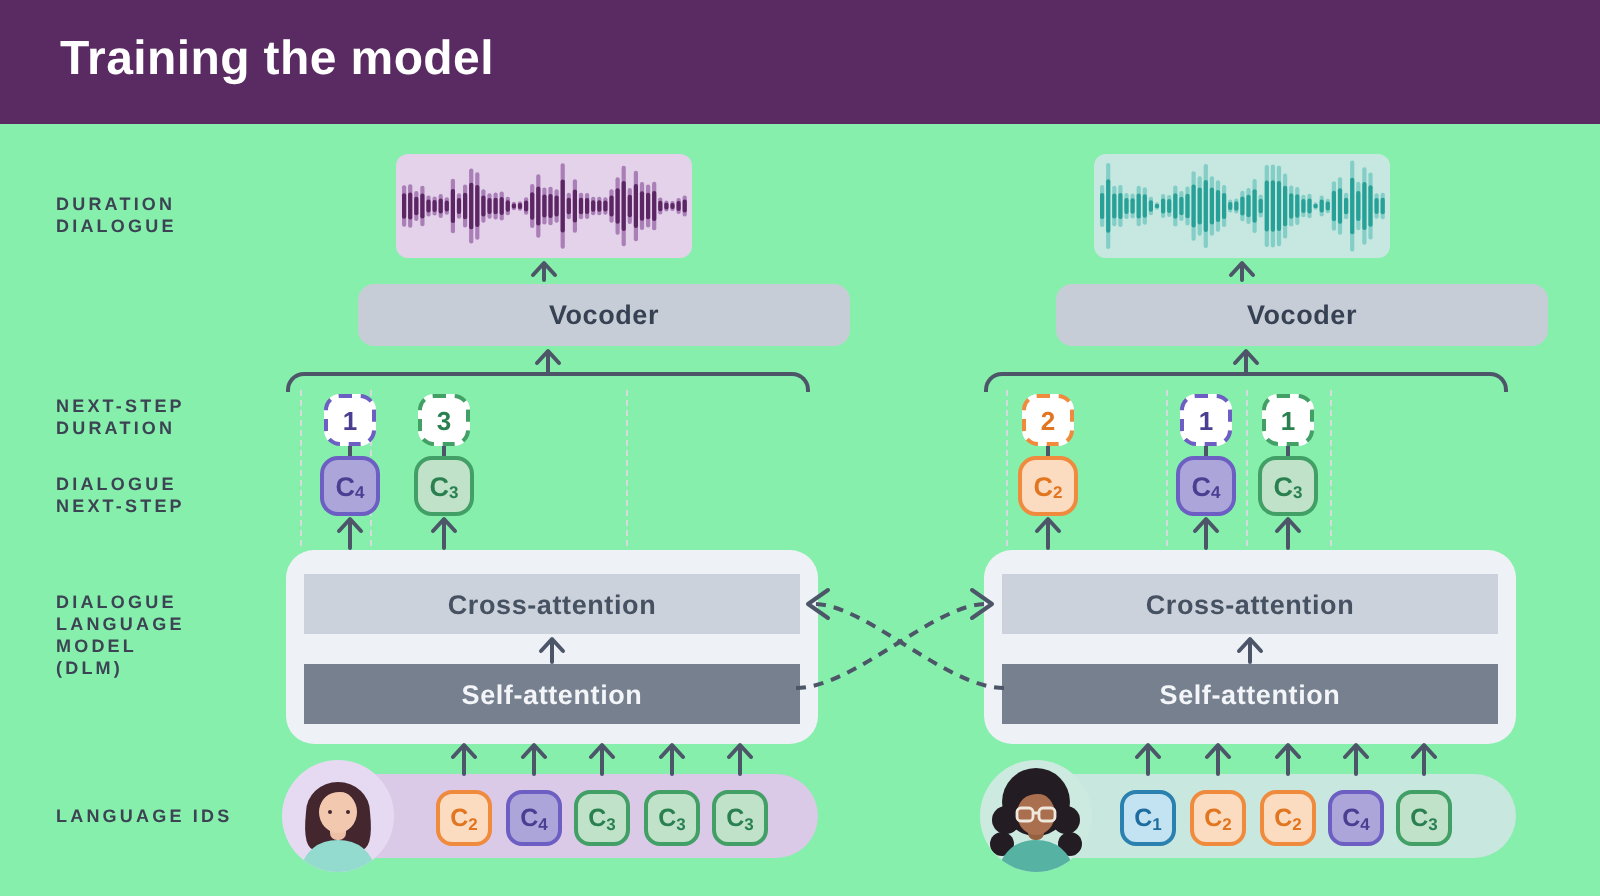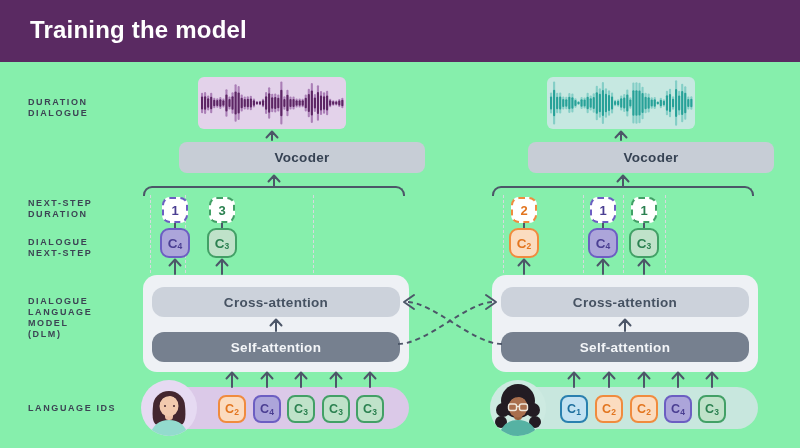--- a/index.html
+++ b/index.html
@@ -32,21 +32,21 @@
        border-style:dashed;border-radius:8px;background:#ffffff;display:flex;align-items:center;
        justify-content:center;font-size:13px;font-weight:700;}
   .connector{position:absolute;top:146px;width:2px;height:6px;background:#4c5668;}
   .token{position:absolute;box-sizing:border-box;border-width:2px;border-style:solid;border-radius:9px;
          display:flex;align-items:center;justify-content:center;font-weight:700;}
   .step-token{top:151px;width:30px;height:30px;font-size:13.5px;}
   .cluster-token{top:318px;width:28px;height:28px;font-size:12.5px;border-radius:8px;}
   .tk-sub{font-size:8.5px;margin-top:6px;font-weight:700;}
 
   .dlm{position:absolute;left:0;top:198px;width:266px;height:97px;background:#eef1f5;border-radius:14px;}
-  .attn{position:absolute;left:9px;width:248px;height:30px;border-radius:12px;font-size:13.5px;font-weight:700;
+  .attn{position:absolute;left:9px;width:248px;height:30px;border-radius:0;font-size:13.5px;font-weight:700;
         letter-spacing:.3px;display:flex;align-items:center;justify-content:center;}
   .cross{top:210px;background:#ccd2db;color:#465262;}
   .self{top:255px;background:#76808f;color:#f3f5f8;}
 
   .pill{position:absolute;left:0;top:310px;width:266px;height:42px;border-radius:21px;}
   .avatar{position:absolute;left:-2px;top:303px;width:56px;height:56px;}
 
   .arrow{position:absolute;}
   .arrow path{stroke:#4c5668;stroke-width:2;fill:none;stroke-linecap:round;stroke-linejoin:round;}
 

